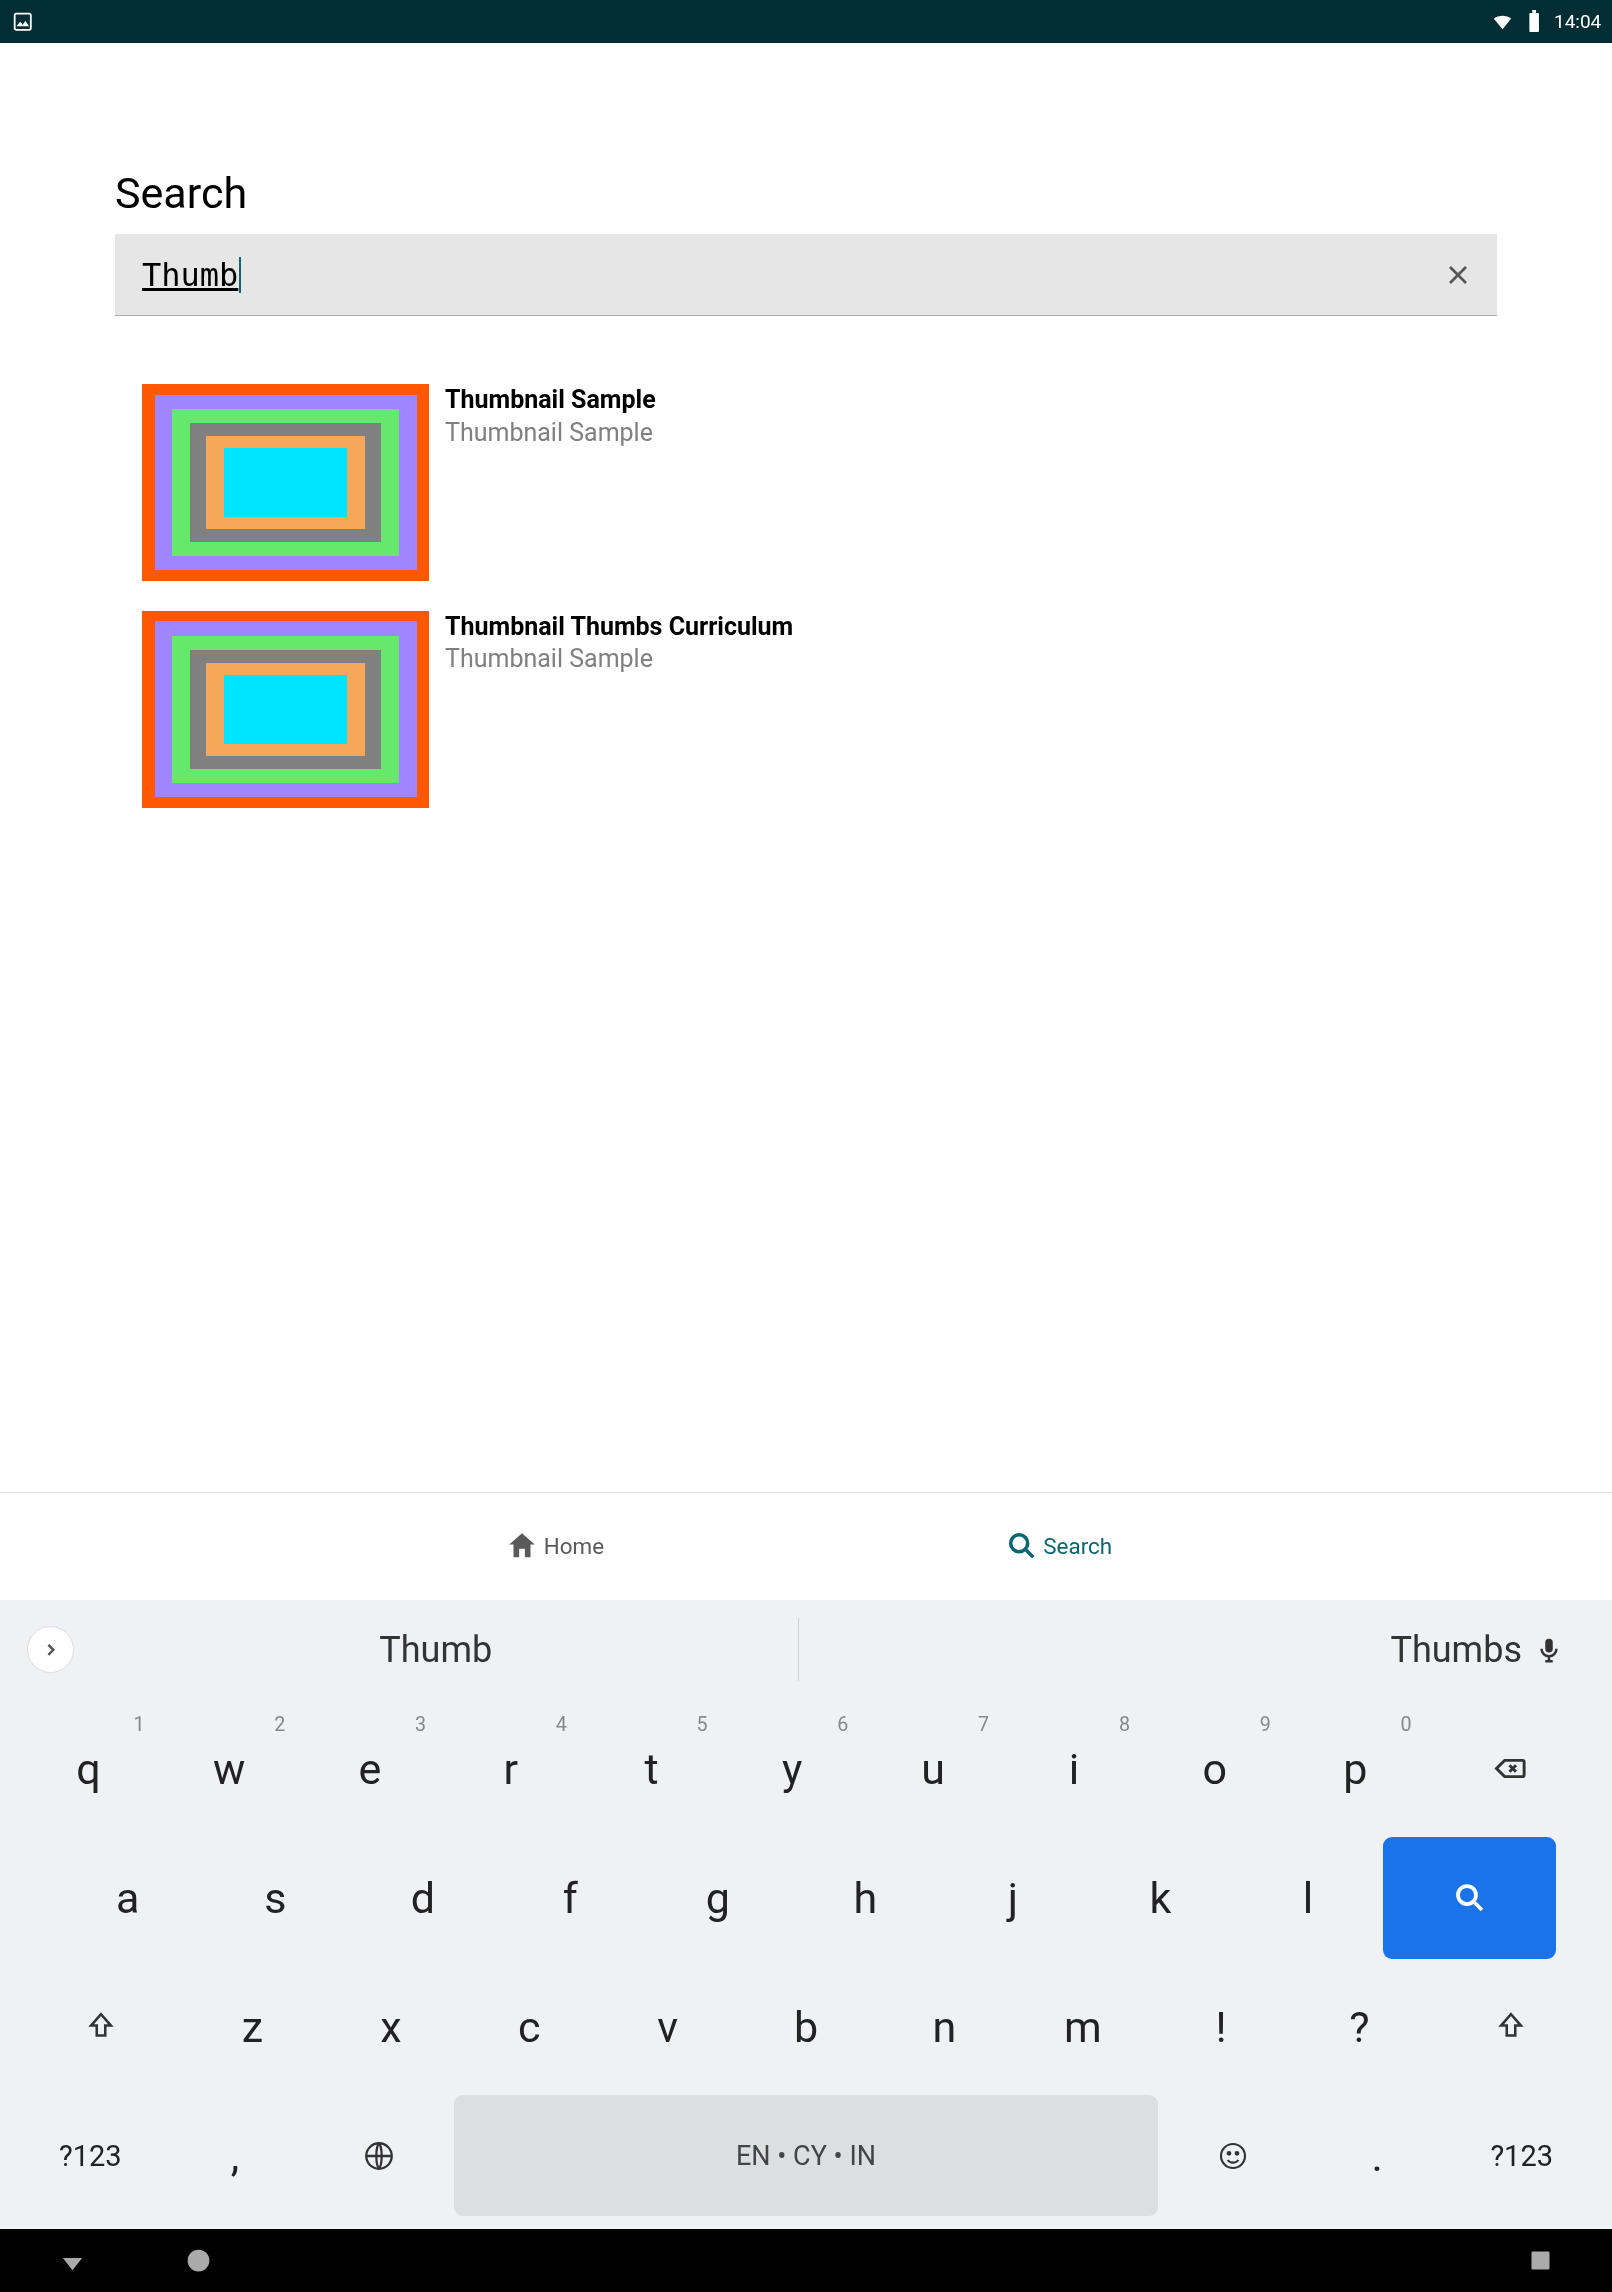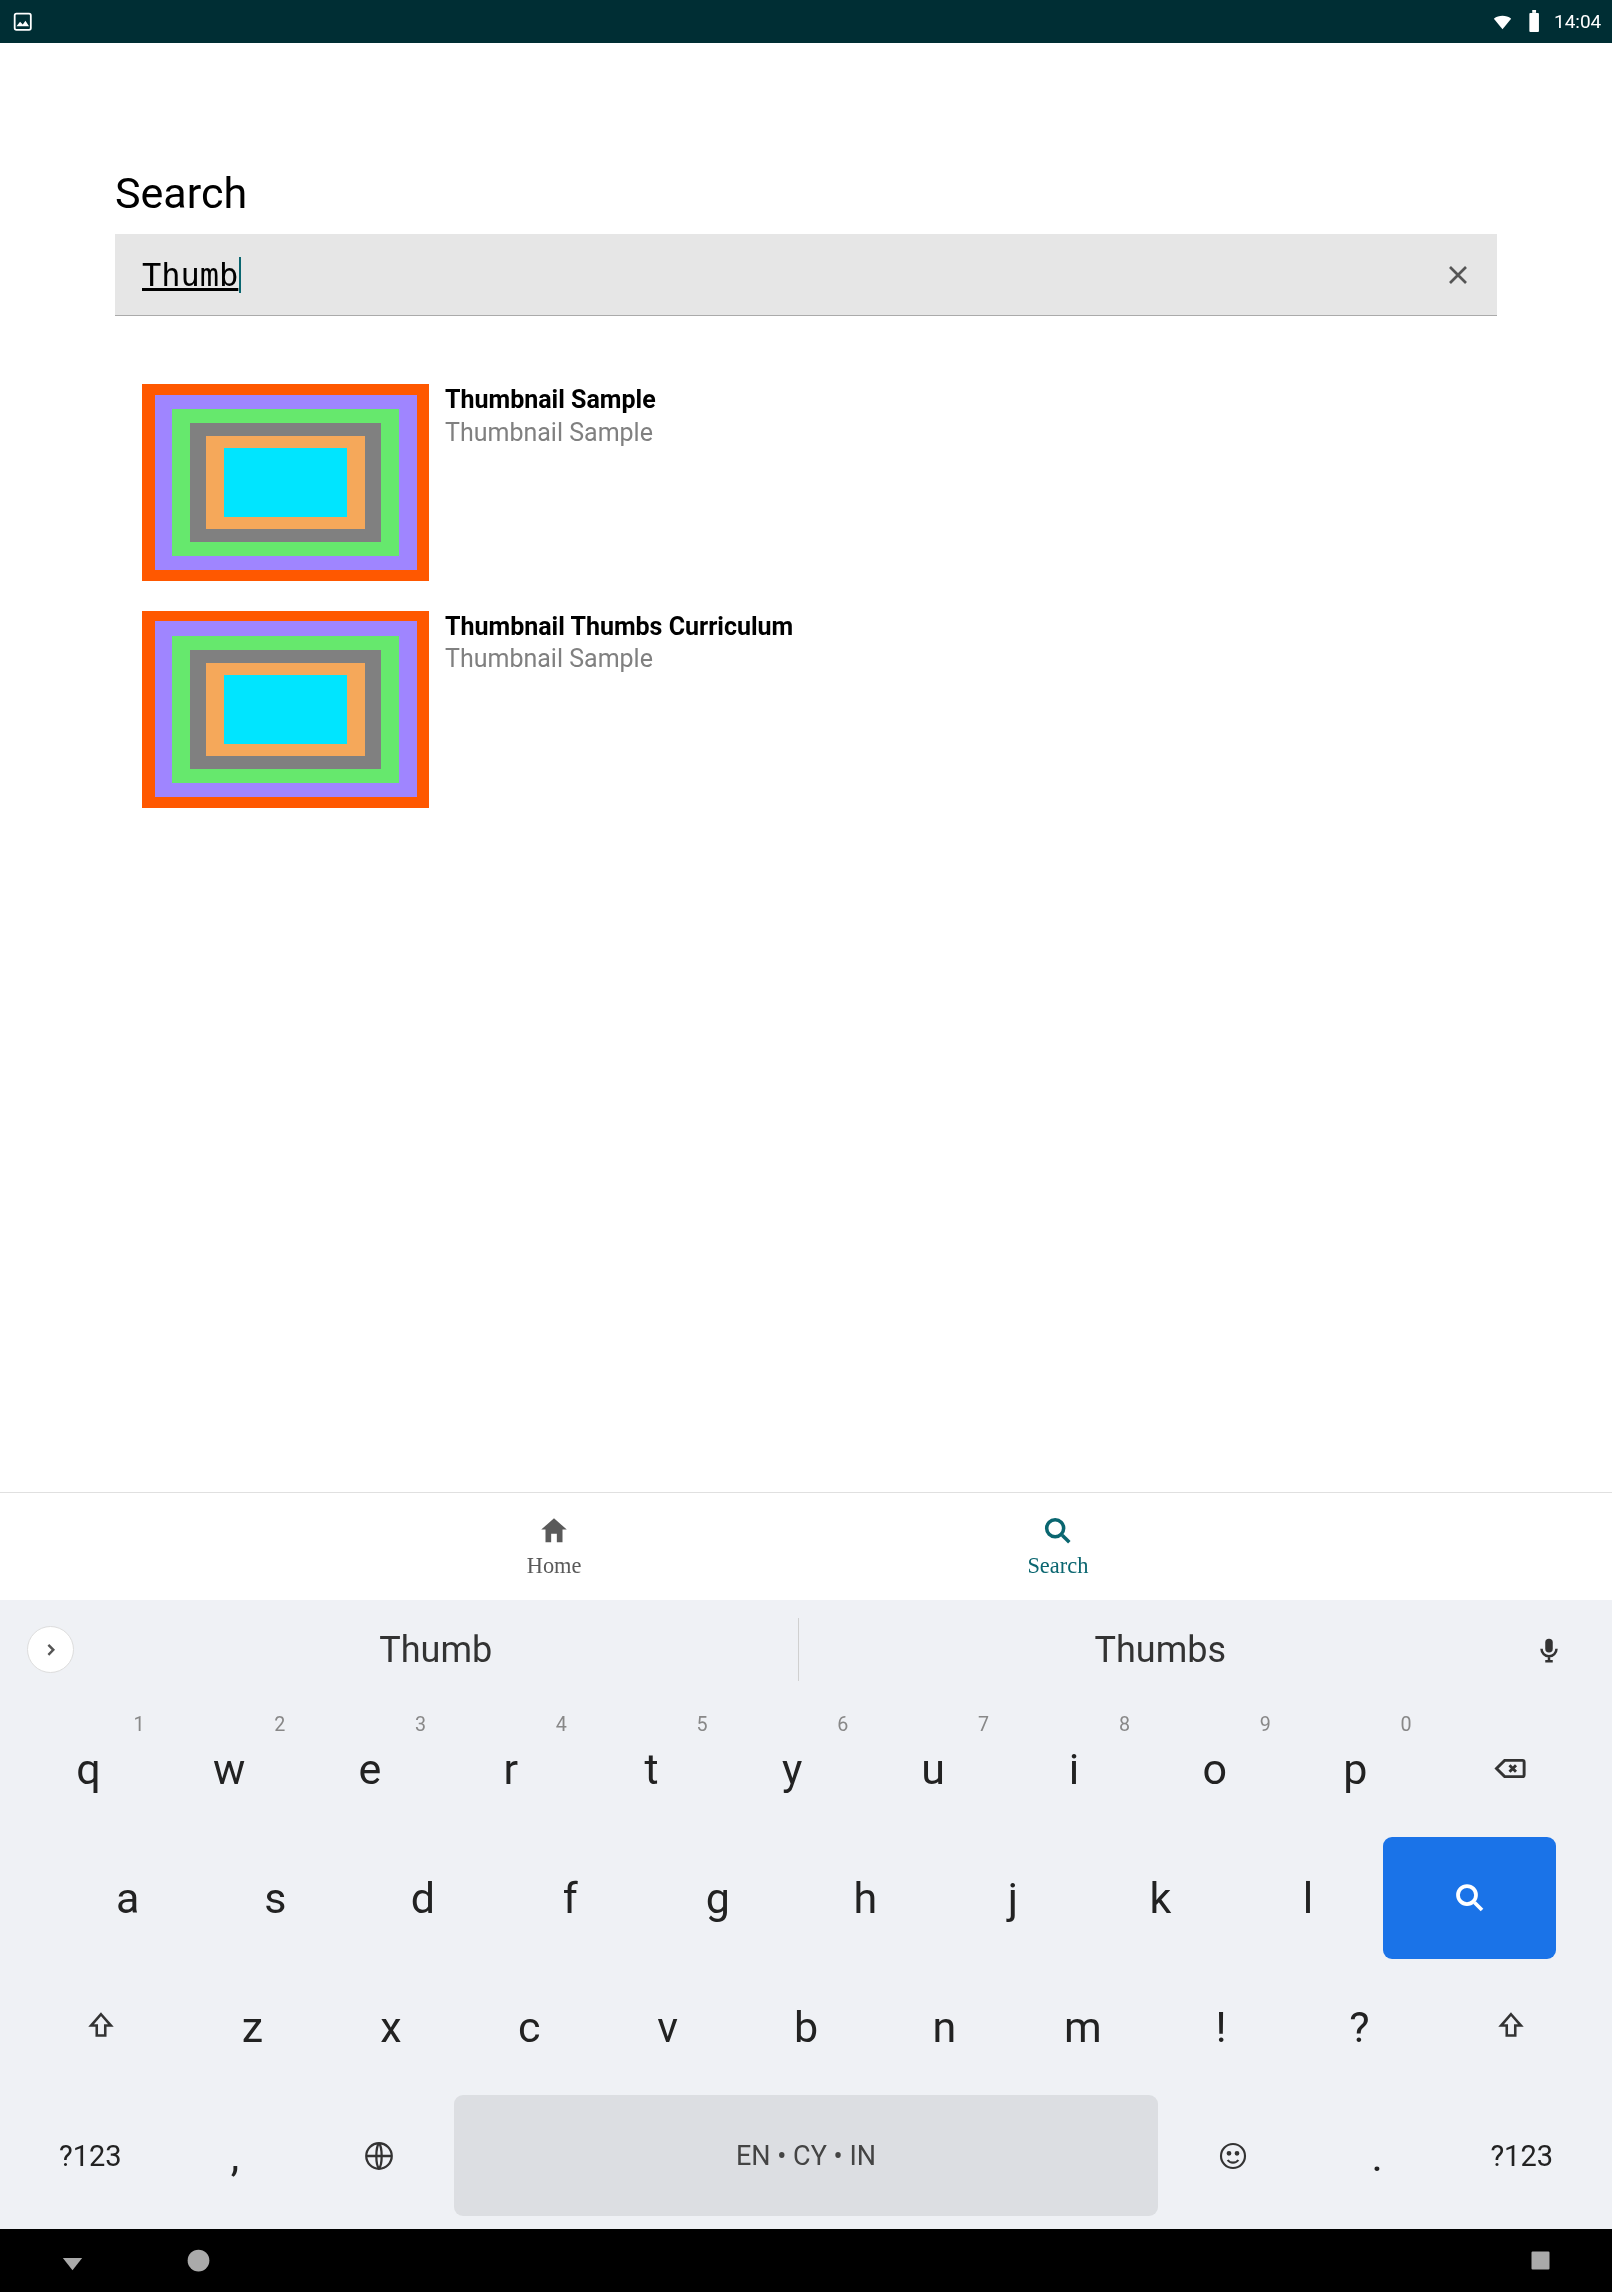--- a/index.html
+++ b/index.html
@@ -20,33 +20,33 @@
   .results { margin-top: 68px; padding-left: 27px; }
   .result { display: flex; gap: 16px; margin-bottom: 29.6px; }
   .thumb { width: 287px; height: 197px; flex-shrink: 0; }
   .thumb-inner { width:100%; height:100%; position:relative; }
   .thumb-rect { position:absolute; }
   .result-title { font-size: 25px; font-weight: 700; color: #000; line-height: 1.3; }
   .result-sub { font-size: 25px; color: #808080; line-height: 1.3; }
   
   
   .bottom-nav { position: absolute; left:0; right:0; top:1492px; height: 107px; border-top: 0.9px solid #e0e0e0; display: flex; background:#fff; }
-  .nav-item { flex: 1; display: flex; flex-direction: column; align-items: center; justify-content: center; gap: 3.6px; color: #5a5a5a; cursor: pointer; font-family: Liberation Serif, serif; }
+  .nav-item { flex: 1; display: flex; flex-direction: row; align-items: center; justify-content: center; gap: 3.6px; color: #5a5a5a; cursor: pointer; }
   .nav-item.active { color: #0a6670; }
   .nav-icon { width: 36px; height: 36px; display:flex; align-items:center; justify-content:center; }
   .nav-label { font-size: 22.4px; }
   
   
   .keyboard { position: absolute; left:0; right:0; top: 1600px; bottom: 63px; background: #eff1f5; display: flex; flex-direction: column; }
   .suggestion-row { height: 99px; display: flex; align-items: center; background: #eff1f5; position: relative; }
   .expand-btn { width: 47px; height: 47px; border-radius: 50%; background: #fff; border:0.9px solid #ddd; display:flex; align-items:center; justify-content:center; margin-left: 27px; cursor:pointer; }
   .suggestions { flex:1; display:flex; }
   .suggestion { flex:1; text-align:center; font-size: 36px; color: #333; cursor:pointer; border-right: 0.9px solid #d0d0d0; padding: 10.7px 0; }
   .suggestion:first-child { font-weight:400; }
-  .suggestion:last-child { border-right:none; }
+  .suggestion:last-child { border-right:none;text-align:right; }
   .mic-btn { width: 54px; margin-right: 36px; cursor:pointer; display:flex; align-items:center; justify-content:center; }
   
   .key-rows { flex:1; display:flex; flex-direction:column; padding: 5.4px 18px 9px 18px; }
   .key-row { flex:1; display:flex; gap: 0; }
   .key { flex:1; display:flex; align-items:center; justify-content:center; font-size: 43px; color:#222; cursor:pointer; position:relative; border-radius:9px; margin:3.6px 1.8px; }
   .key .hint { position:absolute; top:5.4px; right:12.5px; font-size:19.7px; color:#888; }
   .key.special { font-size: 29px; }
   .key.search-key { background:#1a73e8; color:#fff; flex:1.2; }
   .key.shift, .key.bksp { flex:1.2; }
   .space-key { flex: 5; background:#dcdee2; border-radius: 9px; font-size: 27px; color:#444; }

